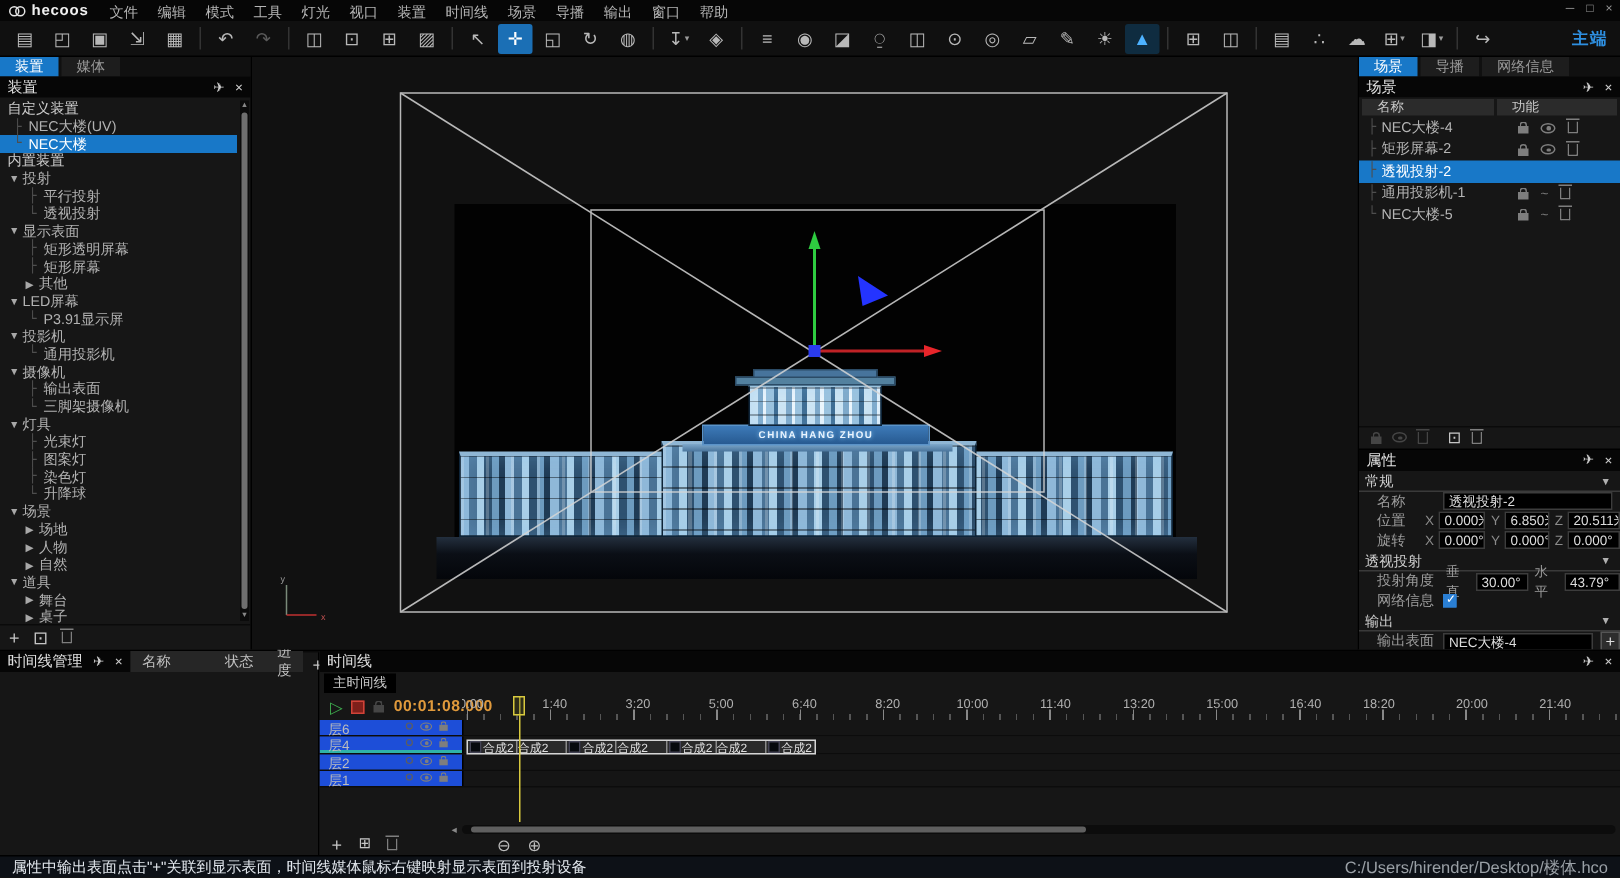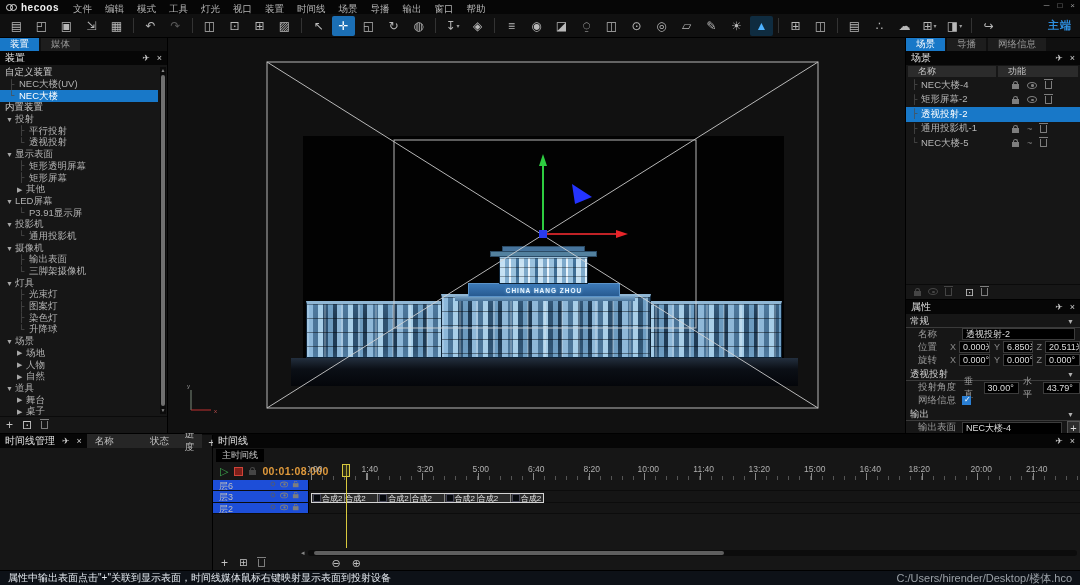--- a/index.html
+++ b/index.html
@@ -584,42 +584,53 @@
           <div class="lbl">
             <span>层6</span>
             <span class="lics">
               <span class="ic-dot"></span>
               <span class="ic-eye"></span>
               <span class="ic-lock"></span>
             </span>
           </div>
           <div class="lane"></div>
         </div>
-        <div class="lrow">
+        <div class="lrow sel">
           <div class="lbl">
-            <span>层3</span>
+            <span>层4</span>
             <span class="lics">
               <span class="ic-dot"></span>
               <span class="ic-eye"></span>
               <span class="ic-lock"></span>
             </span>
           </div>
           <div class="lane"></div>
         </div>
         <div class="lrow">
           <div class="lbl">
             <span>层2</span>
             <span class="lics">
               <span class="ic-dot"></span>
               <span class="ic-eye"></span>
               <span class="ic-lock"></span>
             </span>
           </div>
           <div class="lane"></div>
         </div>
+        <div class="lrow">
+          <div class="lbl">
+            <span>层1</span>
+            <span class="lics">
+              <span class="ic-dot"></span>
+              <span class="ic-eye"></span>
+              <span class="ic-lock"></span>
+            </span>
+          </div>
+          <div class="lane"></div>
+        </div>
       </div>
     <div id="clips">
         <div class="clip">
           <span class="th"></span>
           <span class="cl">合成2</span>
         </div>
         <div class="clip">
           <span class="cl">合成2</span>
         </div>
         <div class="clip">

